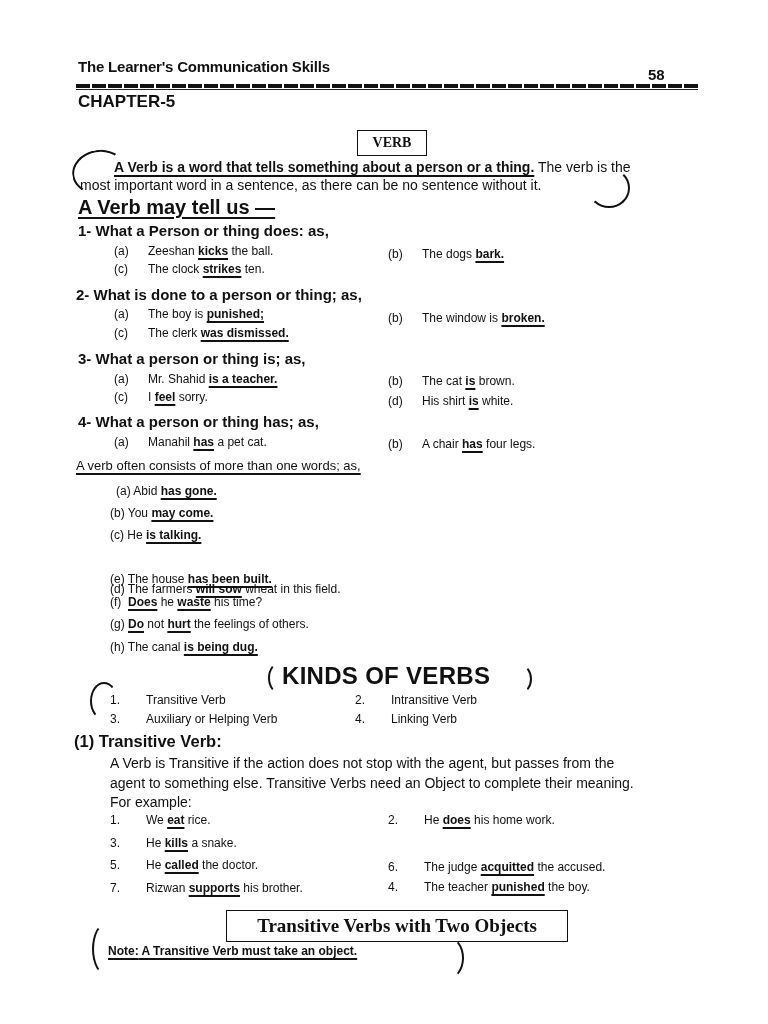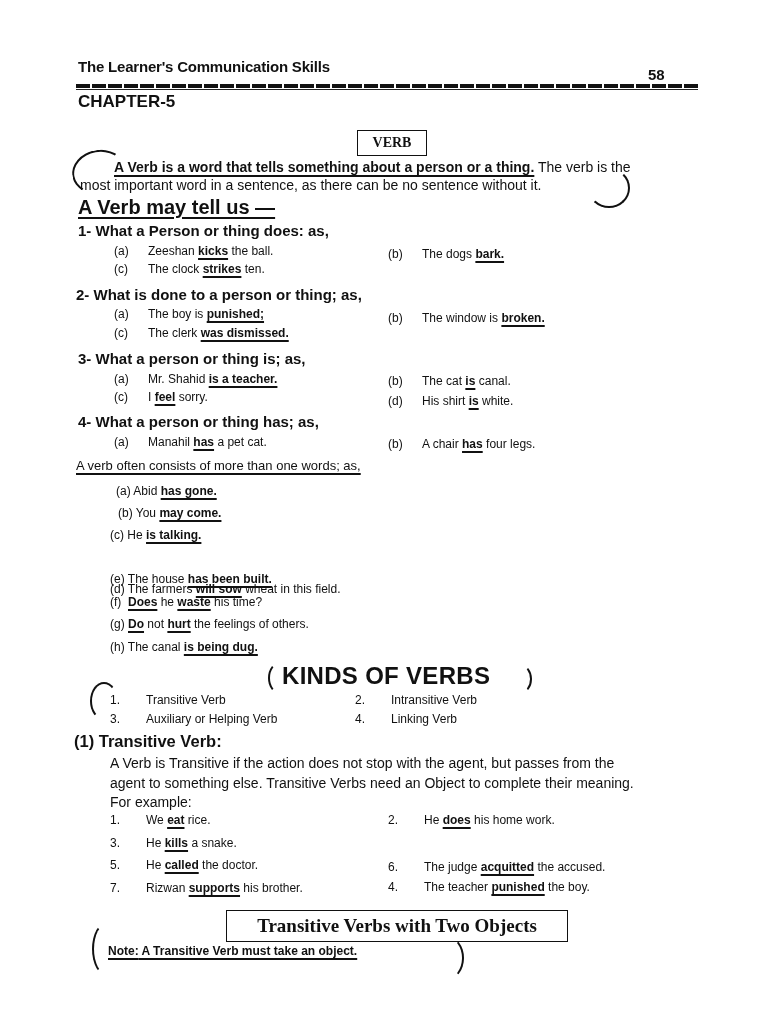--- a/index.html
+++ b/index.html
@@ -70,41 +70,41 @@
 </div>
 <div class="abs item" style="left:114px; top:326px;">
   <span class="lbl">(c)</span><span>The clerk </span><span class="b u">was dismissed.</span><span></span>
 </div>
 
 <div class="abs h-bold" style="left:78px; top:350px;">3- What a person or thing is; as,</div>
 <div class="abs item" style="left:114px; top:372px;">
   <span class="lbl">(a)</span><span>Mr. Shahid </span><span class="b u">is a teacher.</span><span></span>
 </div>
 <div class="abs item" style="left:388px; top:374px;">
-  <span class="lbl">(b)</span><span>The cat </span><span class="b u">is</span><span> canal.</span>
+  <span class="lbl">(b)</span><span>The cat </span><span class="b u">is</span><span> brown.</span>
 </div>
 <div class="abs item" style="left:114px; top:390px;">
   <span class="lbl">(c)</span><span>I </span><span class="b u">feel</span><span> sorry.</span>
 </div>
 <div class="abs item" style="left:388px; top:394px;">
   <span class="lbl">(d)</span><span>His shirt </span><span class="b u">is</span><span> white.</span>
 </div>
 
 <div class="abs h-bold" style="left:78px; top:413px;">4- What a person or thing has; as,</div>
 <div class="abs item" style="left:114px; top:435px;">
   <span class="lbl">(a)</span><span>Manahil </span><span class="b u">has</span><span> a pet cat.</span>
 </div>
 <div class="abs item" style="left:388px; top:437px;">
   <span class="lbl">(b)</span><span>A chair </span><span class="b u">has</span><span> four legs.</span>
 </div>
 
 <div class="abs u" style="left:76px; top:458px; font-size:13px; font-weight:normal;">A verb often consists of more than one words; as,</div>
 
 <div class="abs item" style="left:110px; top:484px;margin-left:6px;"><span>(a)</span> <span>Abid </span><span class="b u">has gone.</span></div>
-<div class="abs item" style="left:110px; top:506px;margin-left:8px;"><span>(b)</span> <span>You </span><span class="b u">may come.</span></div>
+<div class="abs item" style="left:110px; top:506px;"><span>(b)</span> <span>You </span><span class="b u">may come.</span></div>
 <div class="abs item" style="left:110px; top:528px;"><span>(c)</span> <span>He </span><span class="b u">is talking.</span></div>
 <div class="abs item" style="left:110px; top:550px;margin-top:32px;"><span>(d)</span> <span>The farmers </span><span class="b u">will sow</span><span> wheat in this field.</span></div>
 <div class="abs item" style="left:110px; top:572px;"><span>(e)</span> <span>The house </span><span class="b u">has been built.</span></div>
 <div class="abs item" style="left:110px; top:595px;"><span>(f)</span>&nbsp;&nbsp;<span class="b u">Does</span><span> he </span><span class="b u">waste</span><span> his time?</span></div>
 <div class="abs item" style="left:110px; top:617px;"><span>(g)</span> <span class="b u">Do</span><span> not </span><span class="b u">hurt</span><span> the feelings of others.</span></div>
 <div class="abs item" style="left:110px; top:640px;"><span>(h)</span> <span>The canal </span><span class="b u">is being dug.</span></div>
 
 <div class="mark" style="left:268px; top:662px; width:20px; height:28px; border-color:transparent transparent transparent #111;"></div>
 <div class="abs kinds">KINDS OF VERBS</div>
 <div class="mark" style="left:508px; top:664px; width:20px; height:26px; border-color:transparent #111 transparent transparent;"></div>

